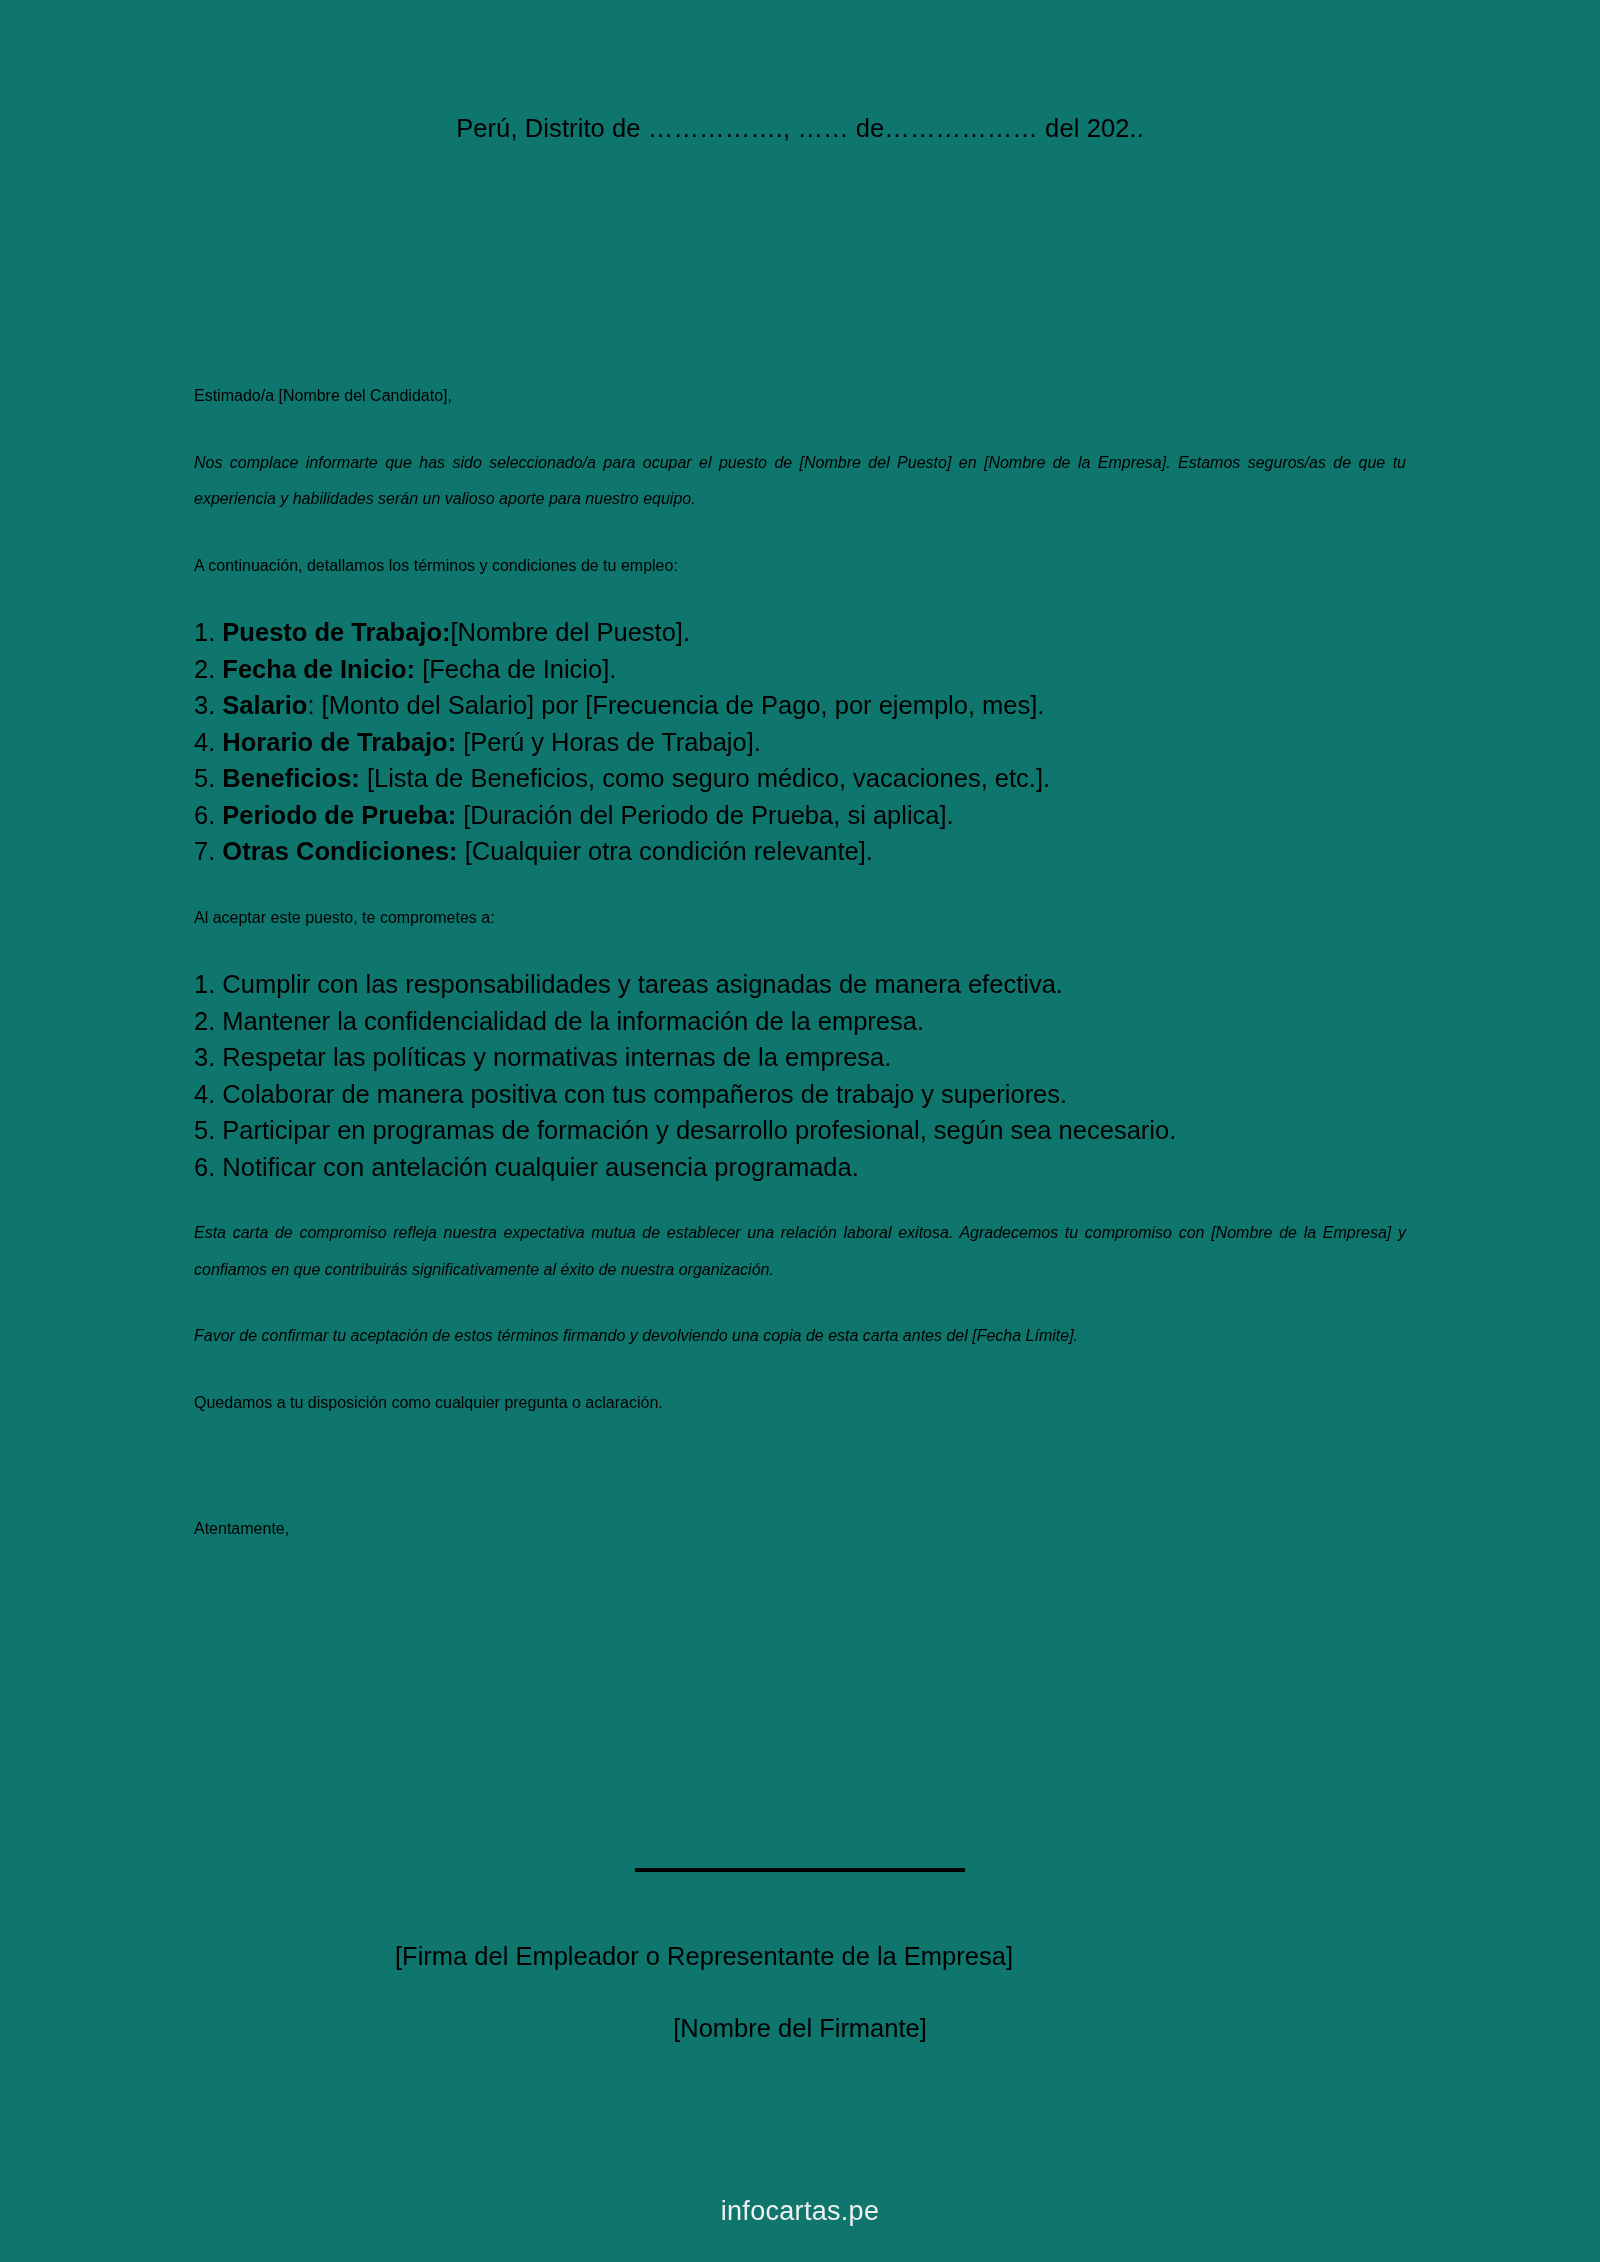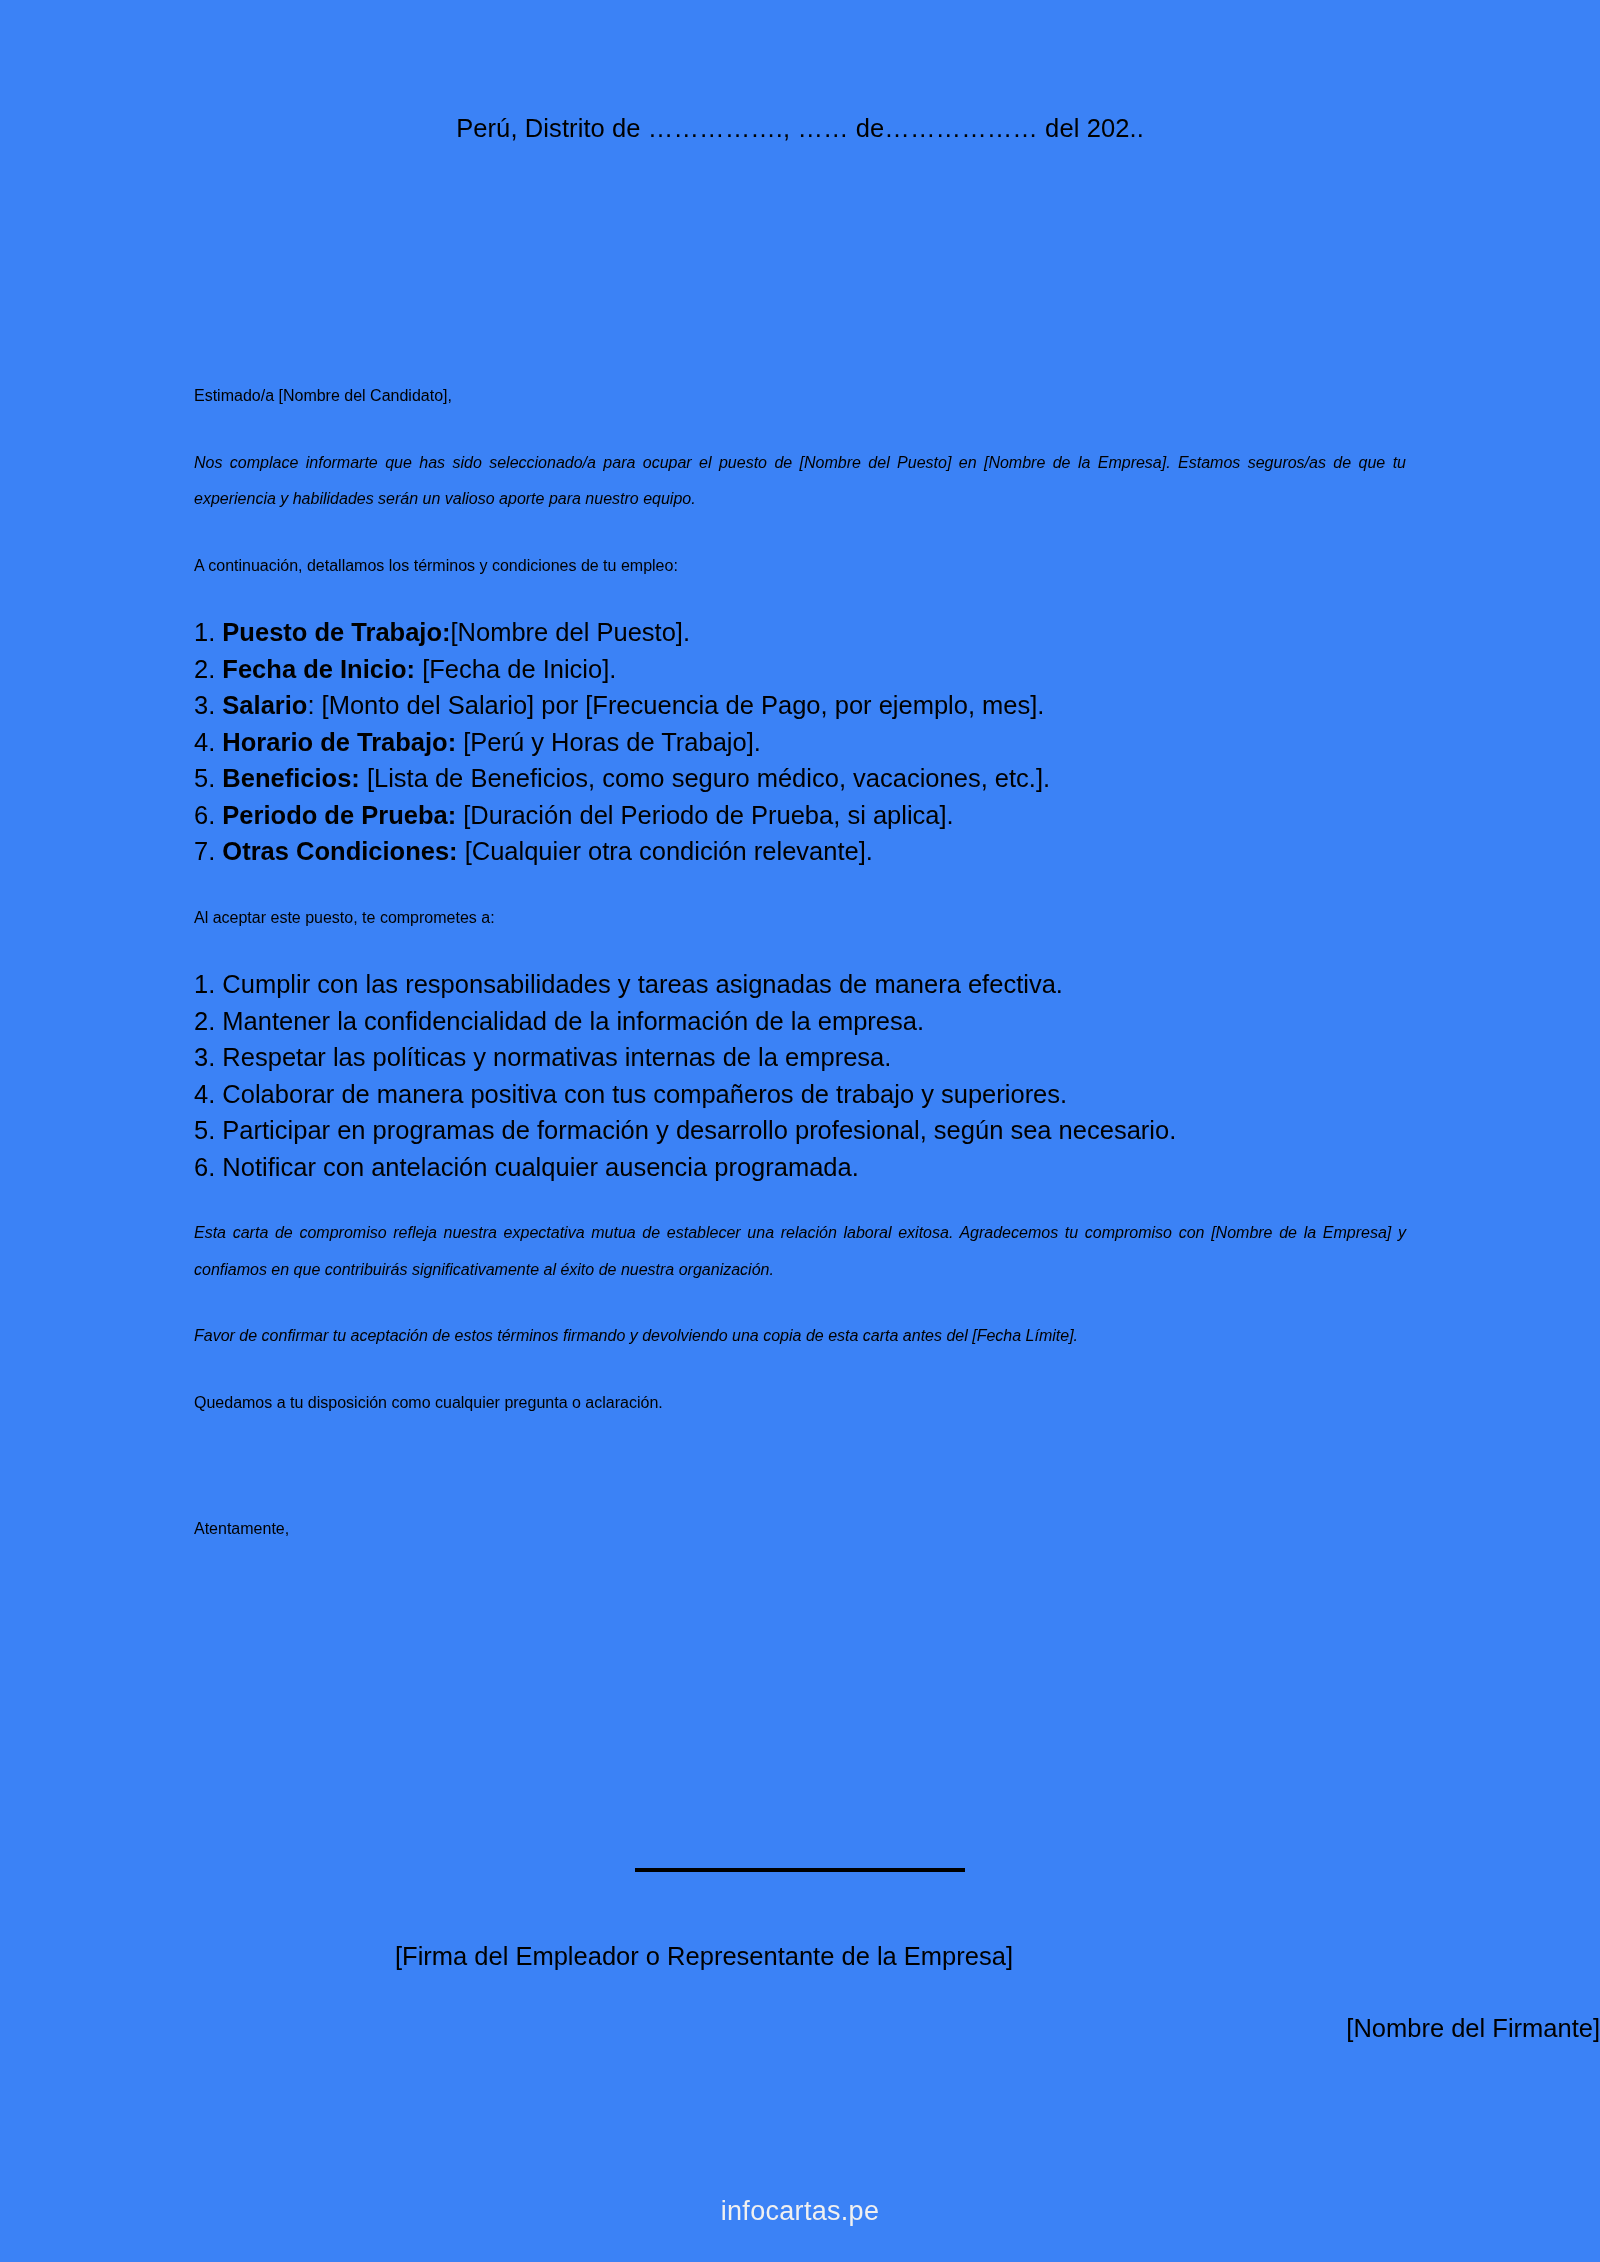--- a/index.html
+++ b/index.html
@@ -8,21 +8,21 @@
     background: #ffffff;
   }
   body {
     font-family: "Liberation Sans", sans-serif;
     color: #000000;
   }
   .page {
     position: relative;
     width: 1600px;
     height: 2262px;
-    background: #3b82f6;
+    background: #0f766e;
     box-sizing: border-box;
     overflow: hidden;
   }
 
   
   .date-line {
     position: absolute;
     left: 0;
     top: 113px;
     width: 1600px;
@@ -102,21 +102,21 @@
     width: 1408px;
     text-align: center;
     font-size: 25.5px;
     line-height: 36.5px;
   }
   .sign-name {
     position: absolute;
     left: 0;
     top: 2010px;
     width: 1600px;
-    text-align: right;
+    text-align: center;
     font-size: 25.5px;
     line-height: 36.5px;
   }
 
   
   .watermark {
     position: absolute;
     left: 0;
     top: 2196px;
     width: 1600px;

